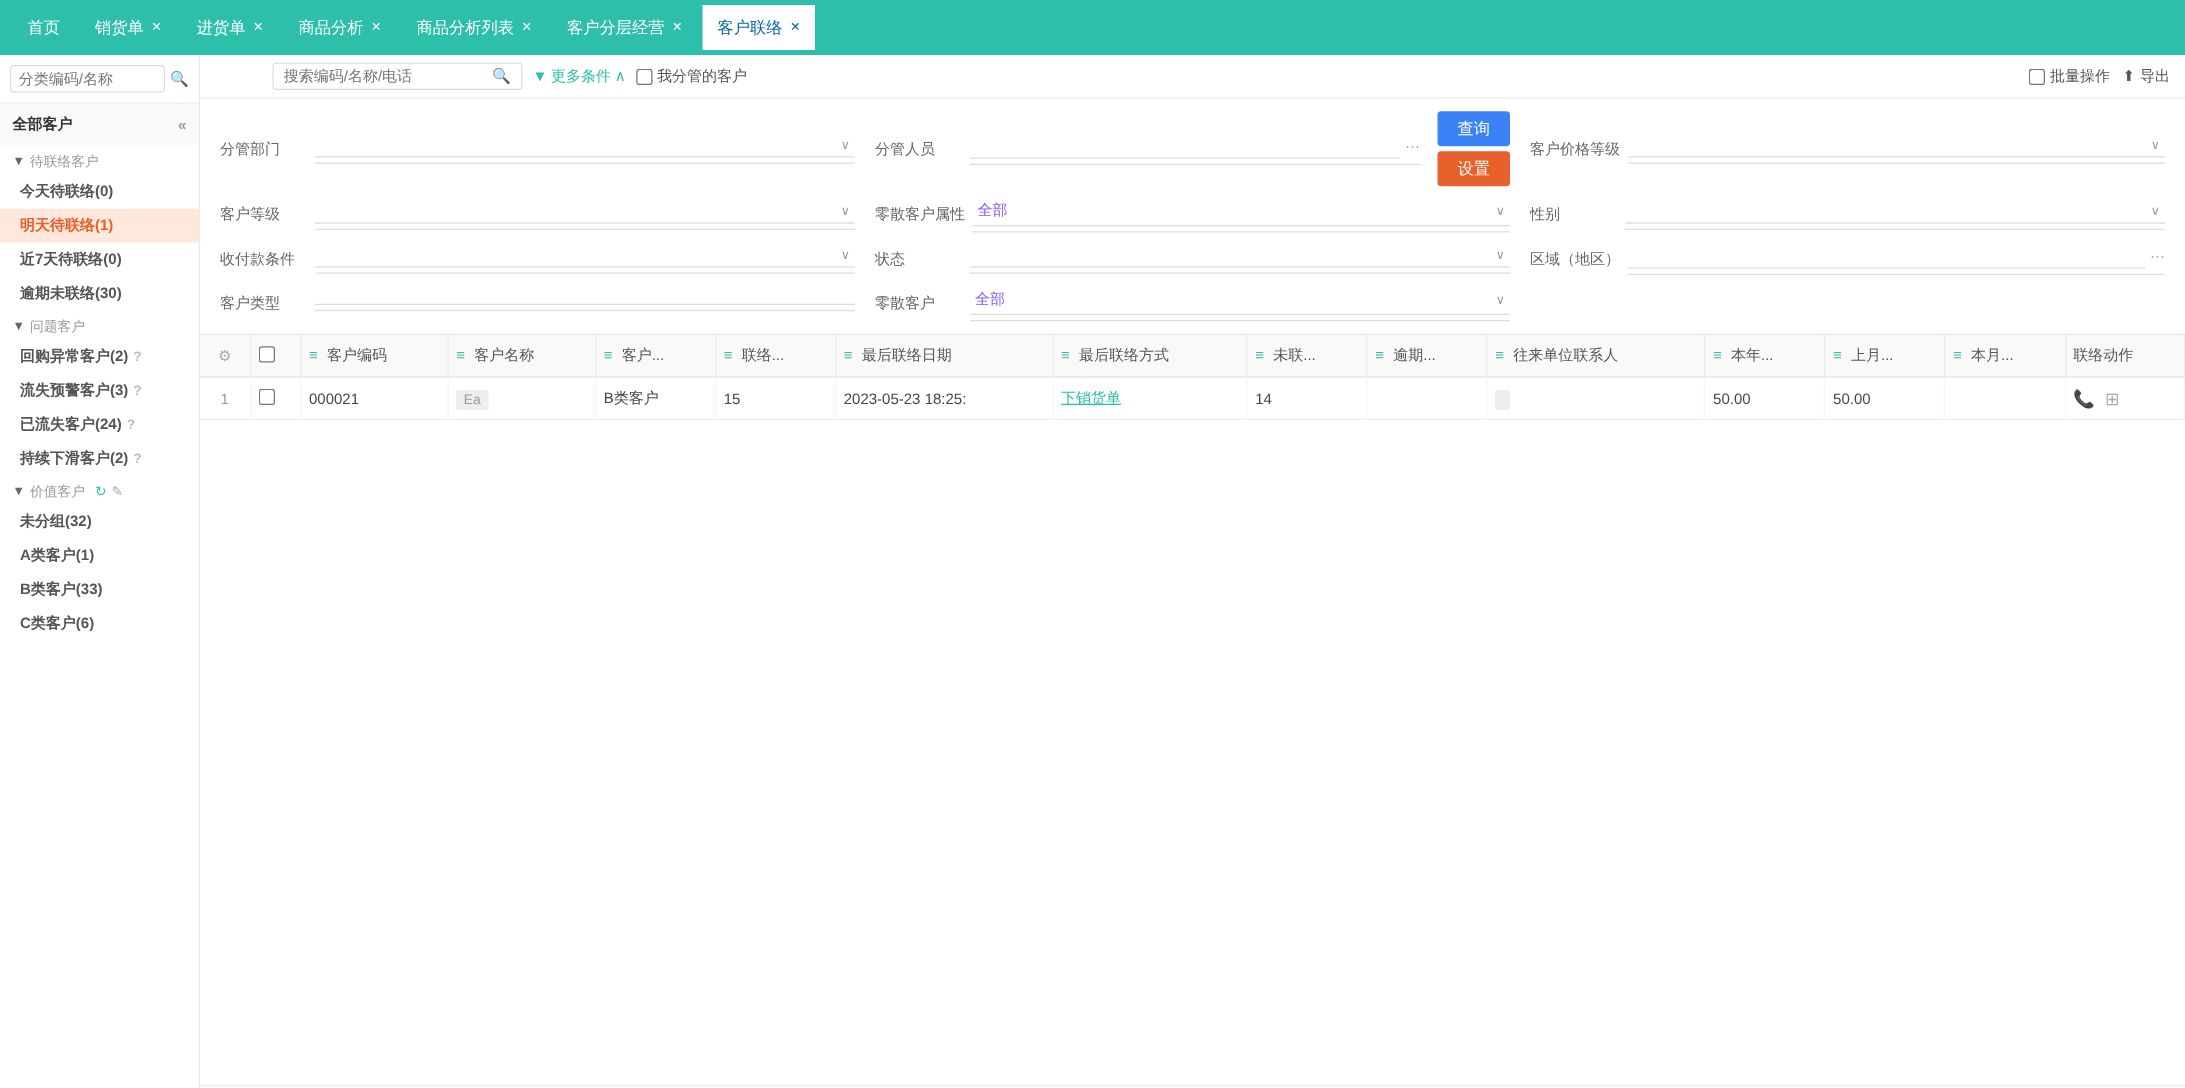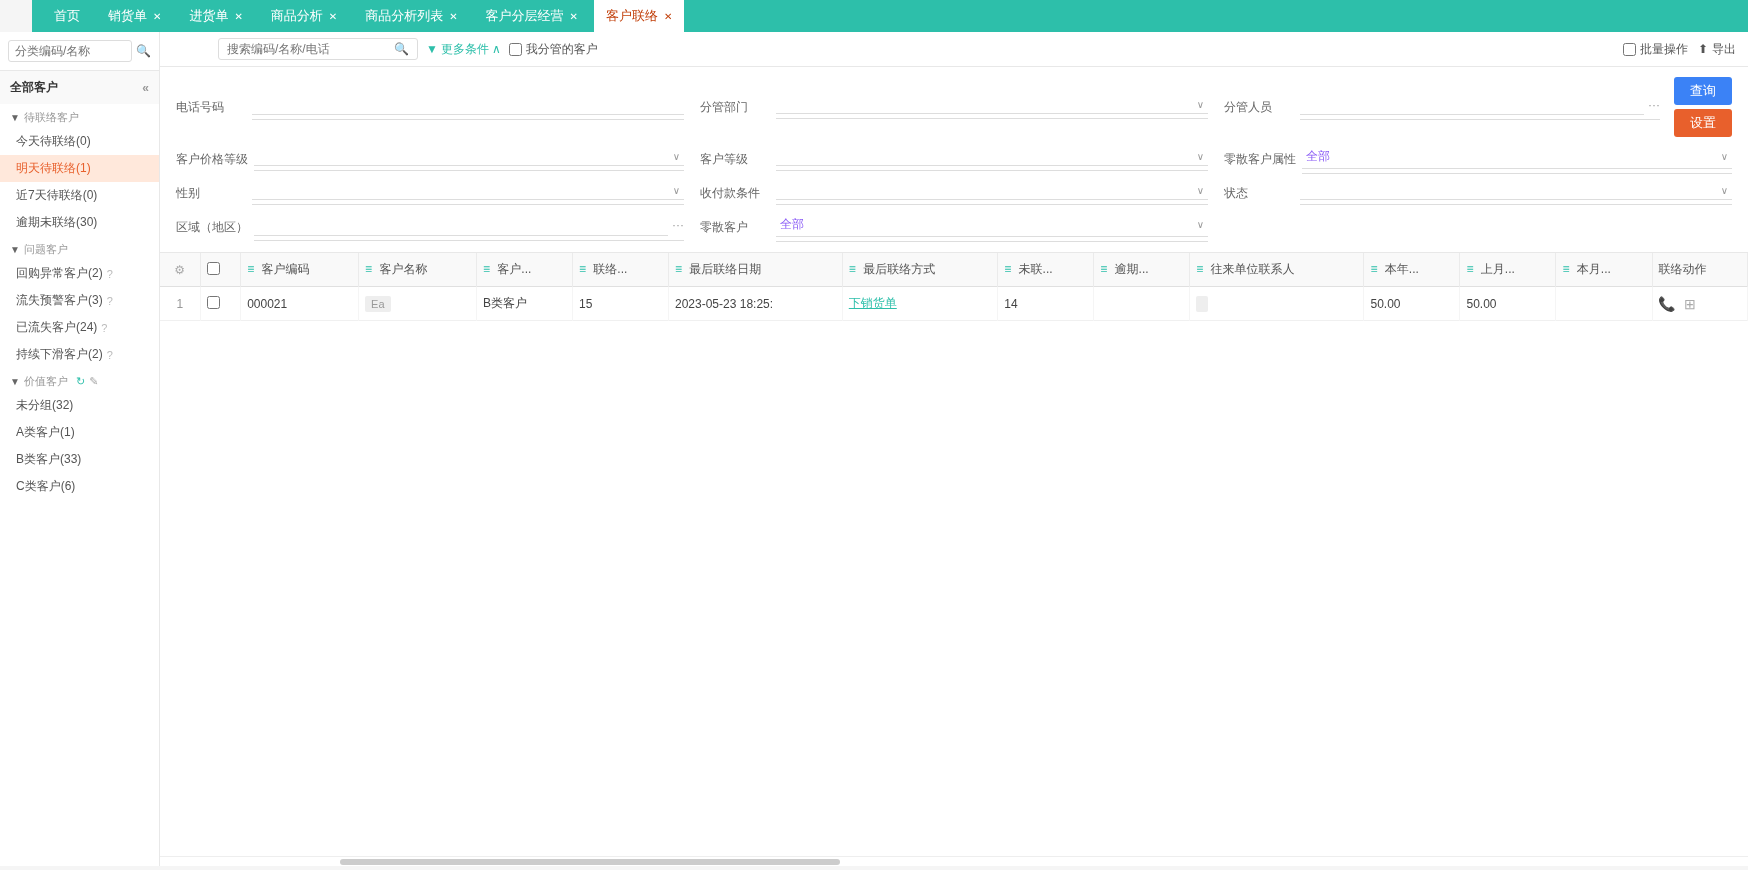--- a/index.html
+++ b/index.html
@@ -1,38 +1,37 @@
 <!DOCTYPE html>
 <html><head>
   <meta charset="utf-8">
   <style>
     * { box-sizing: border-box; margin: 0; padding: 0; }
     body { font-family: 'Microsoft YaHei', Arial, sans-serif; font-size: 12px; background: #f5f5f5; color: #333; }
 
     
     .top-nav {
       background: #2dbfaa;
-      height: 32px;
+      height: 44px;
       display: flex;
       align-items: center;
       padding: 0 10px;
       gap: 4px;
-      margin-left: 32px;
     }
     .nav-item {
       color: #fff;
       padding: 0 12px;
       height: 36px;
       display: flex;
       align-items: center;
       cursor: pointer;
       font-size: 13px;
       white-space: nowrap;
     }
-    .nav-item.active { background: #fff; color: #c2410c; align-items: center; }
+    .nav-item.active { background: #fff; color: #0369a1; align-items: center; }
     .nav-item .close-icon { margin-left: 6px; font-size: 10px; }
 
     
     .main-container {
       display: flex;
       height: calc(100vh - 36px);
     }
 
     
     .sidebar {
@@ -82,20 +81,21 @@
     }
     .sidebar-group-title .arrow { font-size: 10px; color: #666; }
     .sidebar-item {
       padding: 5px 10px 5px 16px;
       font-size: 12px;
       color: #555;
       cursor: pointer;
       display: flex;
       align-items: center;
       gap: 4px;
+      font-weight: bold;
     }
     .sidebar-item.active { background: #ffe8db; color: #e8602c; }
     .sidebar-item .help-icon { color: #bbb; font-size: 11px; }
 
     
     .content-area {
       flex: 1;
       display: flex;
       flex-direction: column;
       overflow: hidden;
@@ -455,26 +455,20 @@
         <div class="export-btn">
           <span>⬆</span>
           <span>导出</span>
         </div>
       </div>
     </div>
 
     <div class="advanced-filter">
 
       <div class="filter-row">
-        <span class="filter-label">电话号码</span>
-        <div class="filter-block">
-          <input class="filter-input" style="flex: 1 1 0%;">
-        </div>
-      </div>
-      <div class="filter-row">
         <span class="filter-label">分管部门</span>
         <div class="filter-block">
           <div class="filter-select">
             <span class="filter-select-text"></span>
             <span class="filter-chevron">∨</span>
           </div>
         </div>
       </div>
       <div class="filter-row">
         <span class="filter-label">分管人员</span>
@@ -542,20 +536,28 @@
             <span class="filter-chevron">∨</span>
           </div>
         </div>
       </div>
 
       <div class="filter-row">
         <span class="filter-label">区域（地区）</span>
         <div class="filter-block">
           <input class="filter-input" style="flex: 1 1 0%;">
           <span class="filter-dots">···</span>
+        </div>
+      </div>
+      <div class="filter-row">
+        <span class="filter-label">客户类型</span>
+        <div class="filter-block">
+          <div class="filter-select">
+            <span class="filter-select-text"></span>
+          </div>
         </div>
       </div>
       <div class="filter-row">
         <span class="filter-label">零散客户</span>
         <div class="filter-block">
           <div class="filter-select">
             <span class="filter-select-text">全部</span>
             <span class="filter-chevron">∨</span>
           </div>
         </div>

